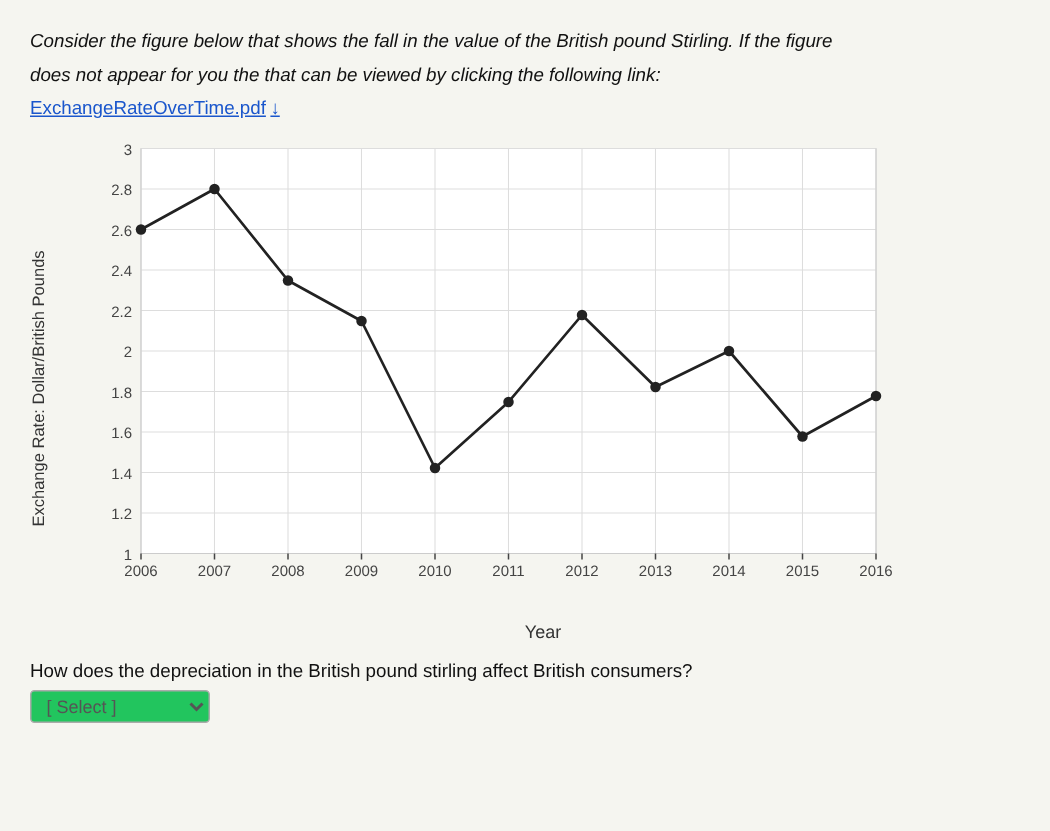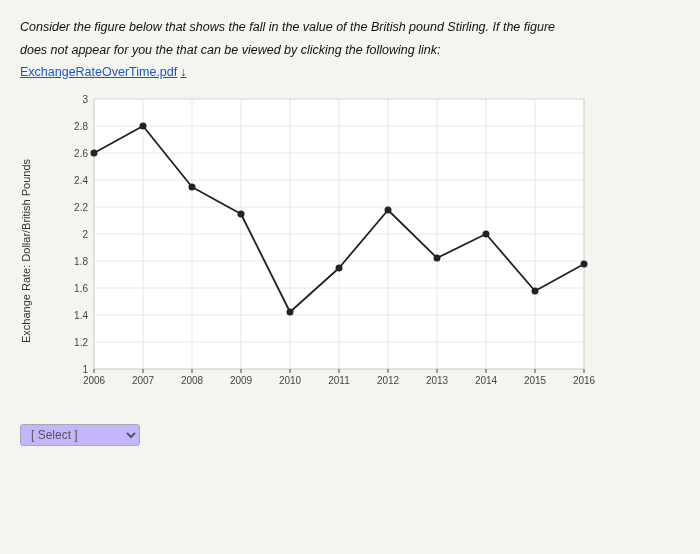--- a/index.html
+++ b/index.html
@@ -66,21 +66,21 @@
     .select-wrapper {
       margin-top: 6px;
       display: flex;
       align-items: center;
     }
     select {
       font-size: 12px;
       padding: 2px 20px 2px 6px;
       border: 1px solid #aaa;
       border-radius: 3px;
-      background: #c4b5fd;
+      background: #22c55e;
       color: #555;
       appearance: auto;
       min-width: 120px;
     }
   </style>
 </head>
 <body>
 
 
 
@@ -168,24 +168,26 @@
         <line x1="197" y1="280" x2="197" y2="284" stroke="#444" stroke-width="1"></line>
         <line x1="246" y1="280" x2="246" y2="284" stroke="#444" stroke-width="1"></line>
         <line x1="295" y1="280" x2="295" y2="284" stroke="#444" stroke-width="1"></line>
         <line x1="344" y1="280" x2="344" y2="284" stroke="#444" stroke-width="1"></line>
         <line x1="393" y1="280" x2="393" y2="284" stroke="#444" stroke-width="1"></line>
         <line x1="442" y1="280" x2="442" y2="284" stroke="#444" stroke-width="1"></line>
         <line x1="491" y1="280" x2="491" y2="284" stroke="#444" stroke-width="1"></line>
         <line x1="540" y1="280" x2="540" y2="284" stroke="#444" stroke-width="1"></line>
       </svg>
     </div>
+    <div class="x-axis-label">Year</div>
   </div>
 </div>
 
 <div class="question-section">
+  <p>How does the depreciation in the British pound stirling affect British consumers?</p>
   <div class="select-wrapper">
     <select>
       <option>[ Select ]</option>
       <option>Option A</option>
       <option>Option B</option>
       <option>Option C</option>
     </select>
   </div>
 </div>
 

